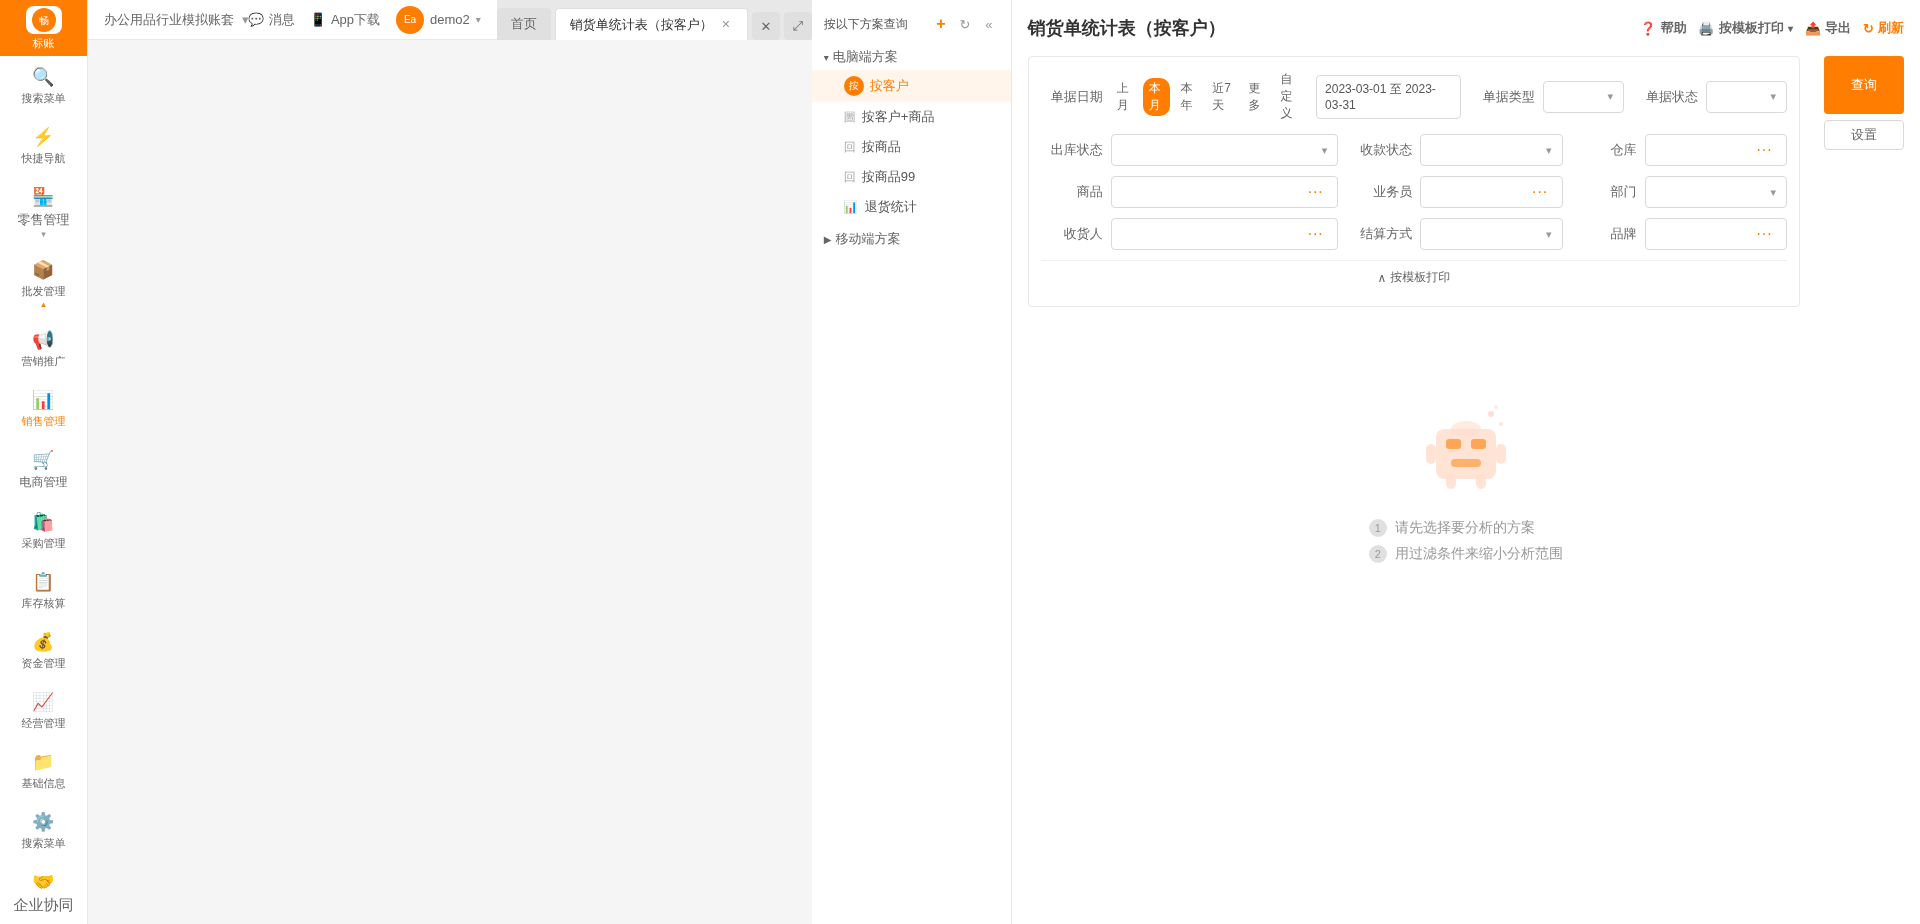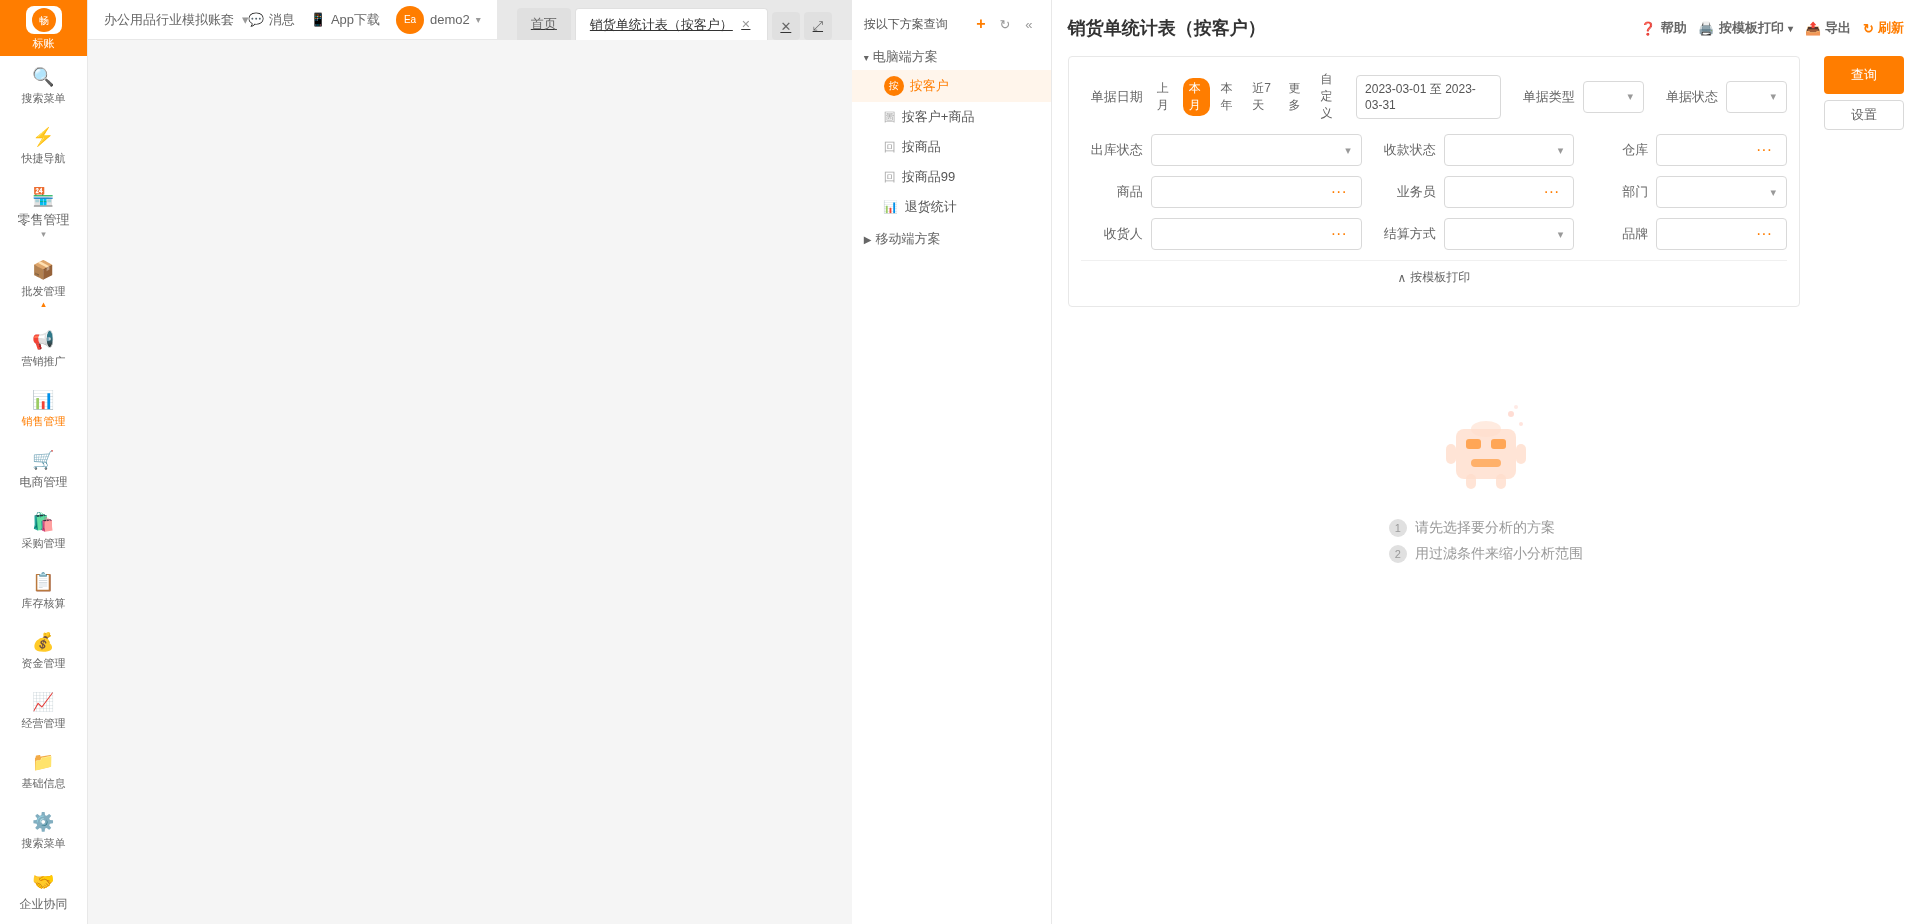--- a/index.html
+++ b/index.html
@@ -68,21 +68,21 @@
     .filter-dots { color: #ff7d00; font-size: 16px; cursor: pointer; padding: 0 4px; }
     .date-tabs { display: flex; align-items: center; gap: 4px; }
     .date-tab { padding: 2px 6px; border-radius: 3px; font-size: 12px; cursor: pointer; color: #666; }
     .date-tab.active { background: #ff7d00; color: #fff; border-radius: 10px; }
     .date-input { border: 1px solid #d9d9d9; border-radius: 4px; height: 44px; padding: 1px 8px; font-size: 12px; width: 180px; display: flex; align-items: center; color: #555; }
 
     
     .collapse-bar { text-align: center; padding: 8px; border-top: 1px solid #f0f0f0; cursor: pointer; color: #666; font-size: 12px; display: flex; align-items: center; justify-content: center; gap: 4px; }
 
     
-    .query-btn { background: #ff7d00; color: #fff; border: none; border-radius: 4px; padding: 10px 18px; font-size: 13px; cursor: pointer; width: 80px; }
+    .query-btn { background: #ff7d00; color: #fff; border: none; border-radius: 4px; padding: 20px 18px; font-size: 13px; cursor: pointer; width: 80px; }
     .settings-btn { background: #fff; color: #666; border: 1px solid #d9d9d9; border-radius: 4px; padding: 5px 14px; font-size: 13px; cursor: pointer; width: 80px; margin-top: 6px; }
     .btn-group { display: flex; flex-direction: column; align-items: flex-end; justify-content: flex-start; padding-left: 12px; }
 
     
     .empty-state { display: flex; flex-direction: column; align-items: center; justify-content: center; padding: 60px 20px; flex: 1; }
     .empty-icon { width: 120px; height: 120px; margin-bottom: 20px; }
     .empty-steps { list-style: none; display: flex; flex-direction: column; gap: 8px; }
     .empty-step { display: flex; align-items: center; gap: 8px; color: #999; font-size: 14px; }
     .step-num { width: 18px; height: 18px; border-radius: 50%; background: #e0e0e0; display: flex; align-items: center; justify-content: center; font-size: 11px; color: #999; flex-shrink: 0; }
   </style>
@@ -149,21 +149,21 @@
   <div class="sidebar-item">
     <span class="item-icon">📁</span>
     <span style="font-size:11px;text-align:center;">基础信息</span>
   </div>
   <div class="sidebar-item">
     <span class="item-icon">⚙️</span>
     <span style="font-size:11px;text-align:center;">搜索菜单</span>
   </div>
   <div class="sidebar-item">
     <span class="item-icon">🤝</span>
-    <span style="font-size:12px;text-align:center;">企业协同</span>
+    <span style="font-size:15px;text-align:center;">企业协同</span>
   </div>
   <div class="sidebar-item">
     
     
   </div>
 
 </div>
 
 <div class="main-area">
 
@@ -184,21 +184,21 @@
       <div class="header-btn" style="gap:6px;">
         <div class="avatar">
           <span style="font-size:10px;">Ea</span>
         </div>
         <span>demo2</span>
         <span style="color:#999;font-size:10px;">▾</span>
       </div>
     </div>
   </div>
 
-  <div class="tab-bar" style="background:#e8e8e8;padding:0 20px;align-items:flex-end;text-decoration:underline;">
+  <div class="tab-bar" style="background:#e8e8e8;padding:0 0;align-items:flex-end;">
     <div class="tab" style="background:#e0e0e0;color:#666;border-radius:4px 4px 0 0;height:32px;padding:0 14px;display:flex;align-items:center;">
       <span>首页</span>
     </div>
     <div class="tab active">
       <span>销货单统计表（按客户）</span>
       <span class="tab-close">✕</span>
     </div>
     <div style="margin-left:auto;display:flex;gap:4px;">
       <div class="tab-expand" style="background:#e0e0e0;">✕</div>
       <div class="tab-expand" style="background:#e0e0e0;">⤢</div>

